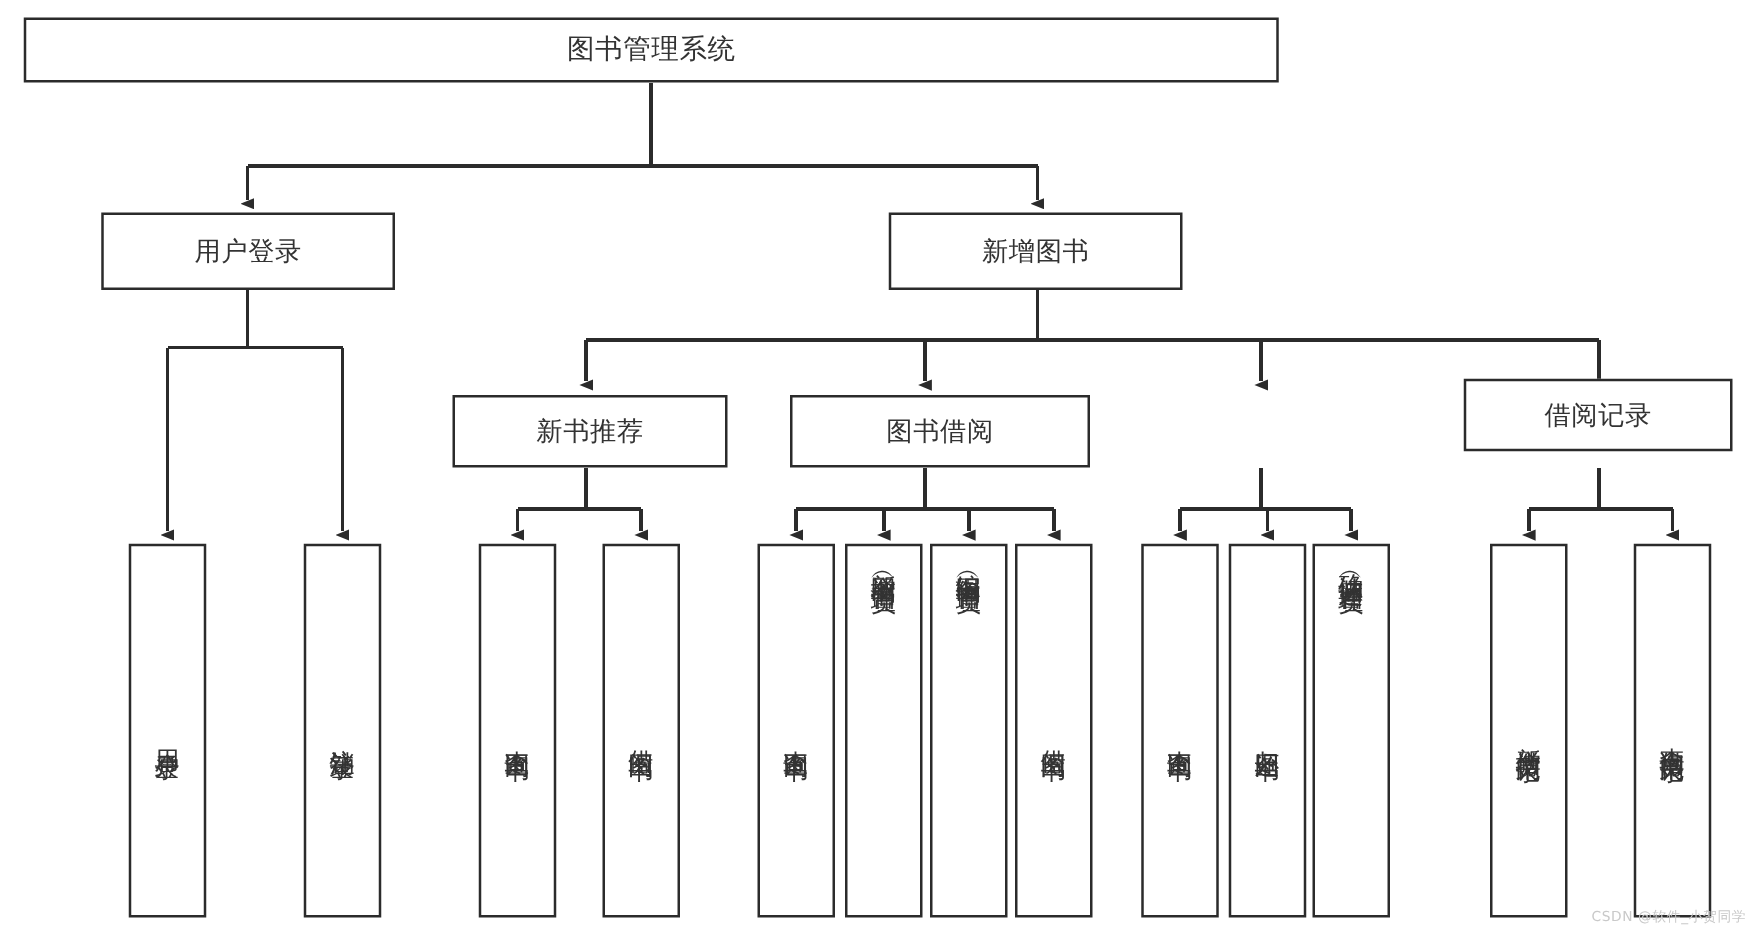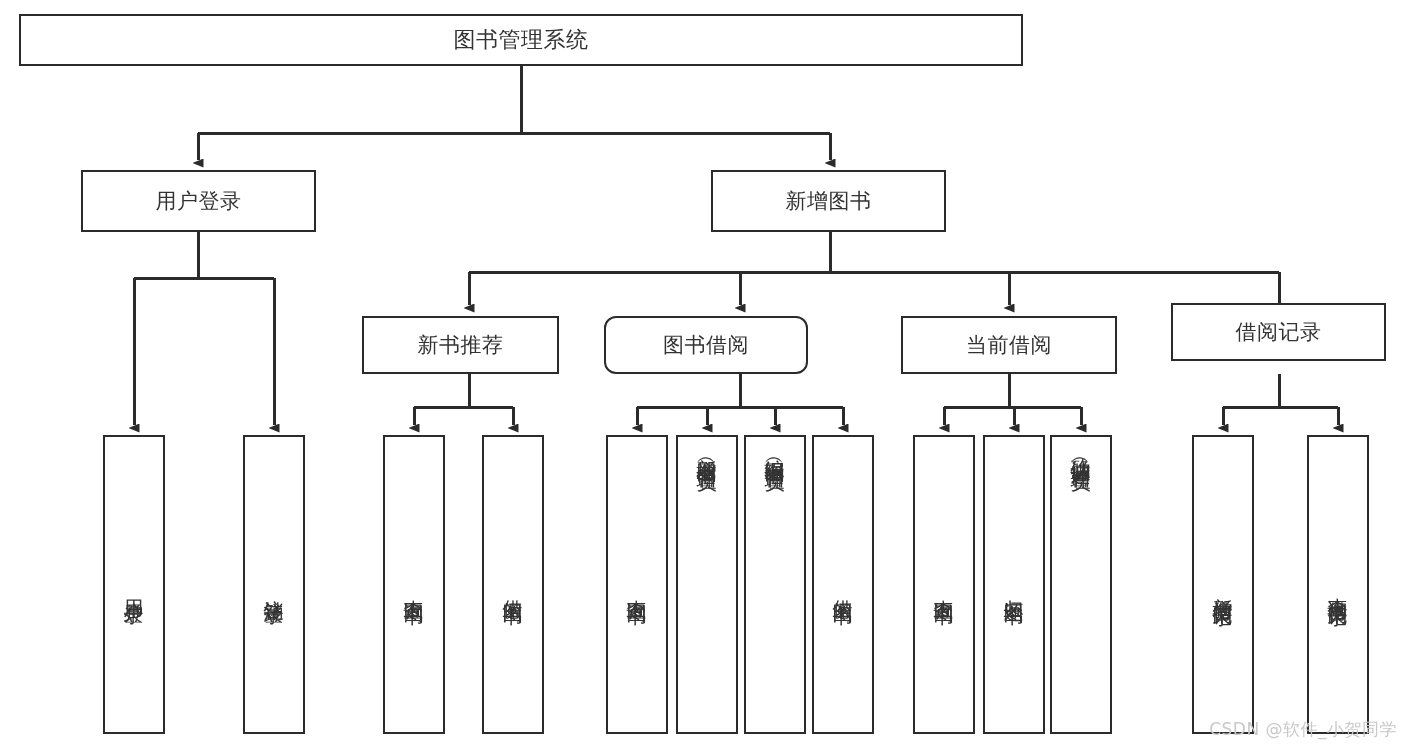--- a/index.html
+++ b/index.html
@@ -67,21 +67,21 @@
     letter-spacing: 2px;
     white-space: nowrap;
   }
   .node.vert.mid .lbl {
     align-self: center;
   }
   .watermark {
     position: absolute;
     right: 8px;
     bottom: 6px;
-    font-size: 17px;
+    font-size: 11px;
     color: #c9c9c9;
     letter-spacing: 0.5px;
     user-select: none;
     white-space: nowrap;
     margin-top: 16px;
   }
 </style>
 </head>
 <body>
 
@@ -147,31 +147,28 @@
   </div>
 
   <div class="node horiz" style="left:81px; top:170px; width:235px; height:62px;">
     <span class="lbl">用户登录</span>
   </div>
 
   <div class="node horiz" style="left:711px; top:170px; width:235px; height:62px;">
     <span class="lbl">新增图书</span>
   </div>
 
-  <div class="node horiz" style="left:362px; top:316px; width:197px; height:58px;">
+  <div class="node horiz" style="left:362px; top:316px; width:220px; height:58px;">
     <span class="lbl">新书推荐</span>
   </div>
 
-  <div class="node horiz" style="left:604px; top:316px; width:204px; height:58px;border-radius:12px;">
+  <div class="node horiz" style="left:632px; top:316px; width:240px; height:58px;">
     <span class="lbl">图书借阅</span>
   </div>
 
-  <div class="node horiz" style="left:901px; top:316px; width:216px; height:58px;">
-    <span class="lbl">当前借阅</span>
-  </div>
 
   <div class="node horiz" style="left:1171px; top:303px; width:215px; height:58px;">
     <span class="lbl">借阅记录</span>
   </div>
 
   <div class="node vert mid" style="left:103px; top:435px; width:62px; height:299px;">
     <span class="lbl">用户登录</span>
   </div>
 
   <div class="node vert mid" style="left:243px; top:435px; width:62px; height:299px;">

